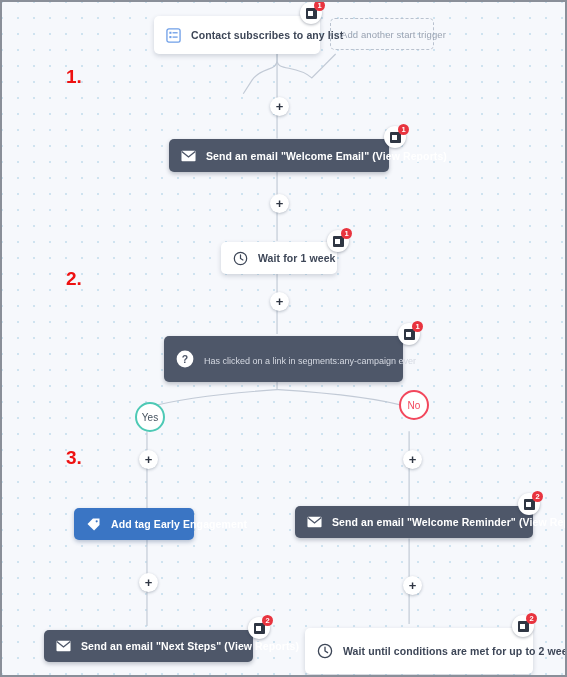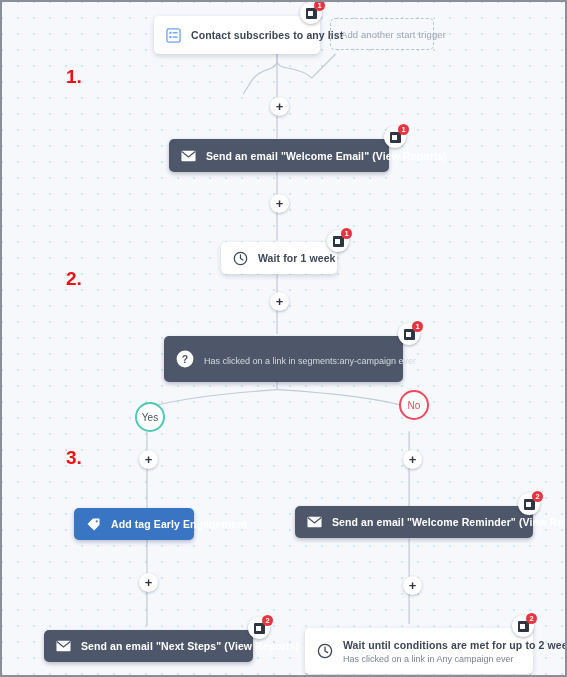--- a/index.html
+++ b/index.html
@@ -340,20 +340,19 @@
 
   <div class="node node-white" style="left:303px; top:626px; width:228px; height:46px;">
     <span class="n-icon">
       <svg width="16" height="16" viewBox="0 0 16 16">
         <circle cx="8" cy="8" r="6.6" fill="none" stroke="#3d4657" stroke-width="1.3"></circle>
         <path d="M8 4.2 L8 8 L10.6 9.6" fill="none" stroke="#3d4657" stroke-width="1.3" stroke-linecap="round"></path>
       </svg>
     </span>
     <div class="n-body">
       <div class="n-title">Wait until conditions are met for up to 2 weeks</div>
-      <div class="n-sub">Has clicked on a link in Any campaign ever</div>
     </div>
   </div>
   <div class="badge" style="left:510px; top:613px;">
     <span class="glyph"></span>
     <span class="count">2</span>
   </div>
 </div>
 
 </body></html>

